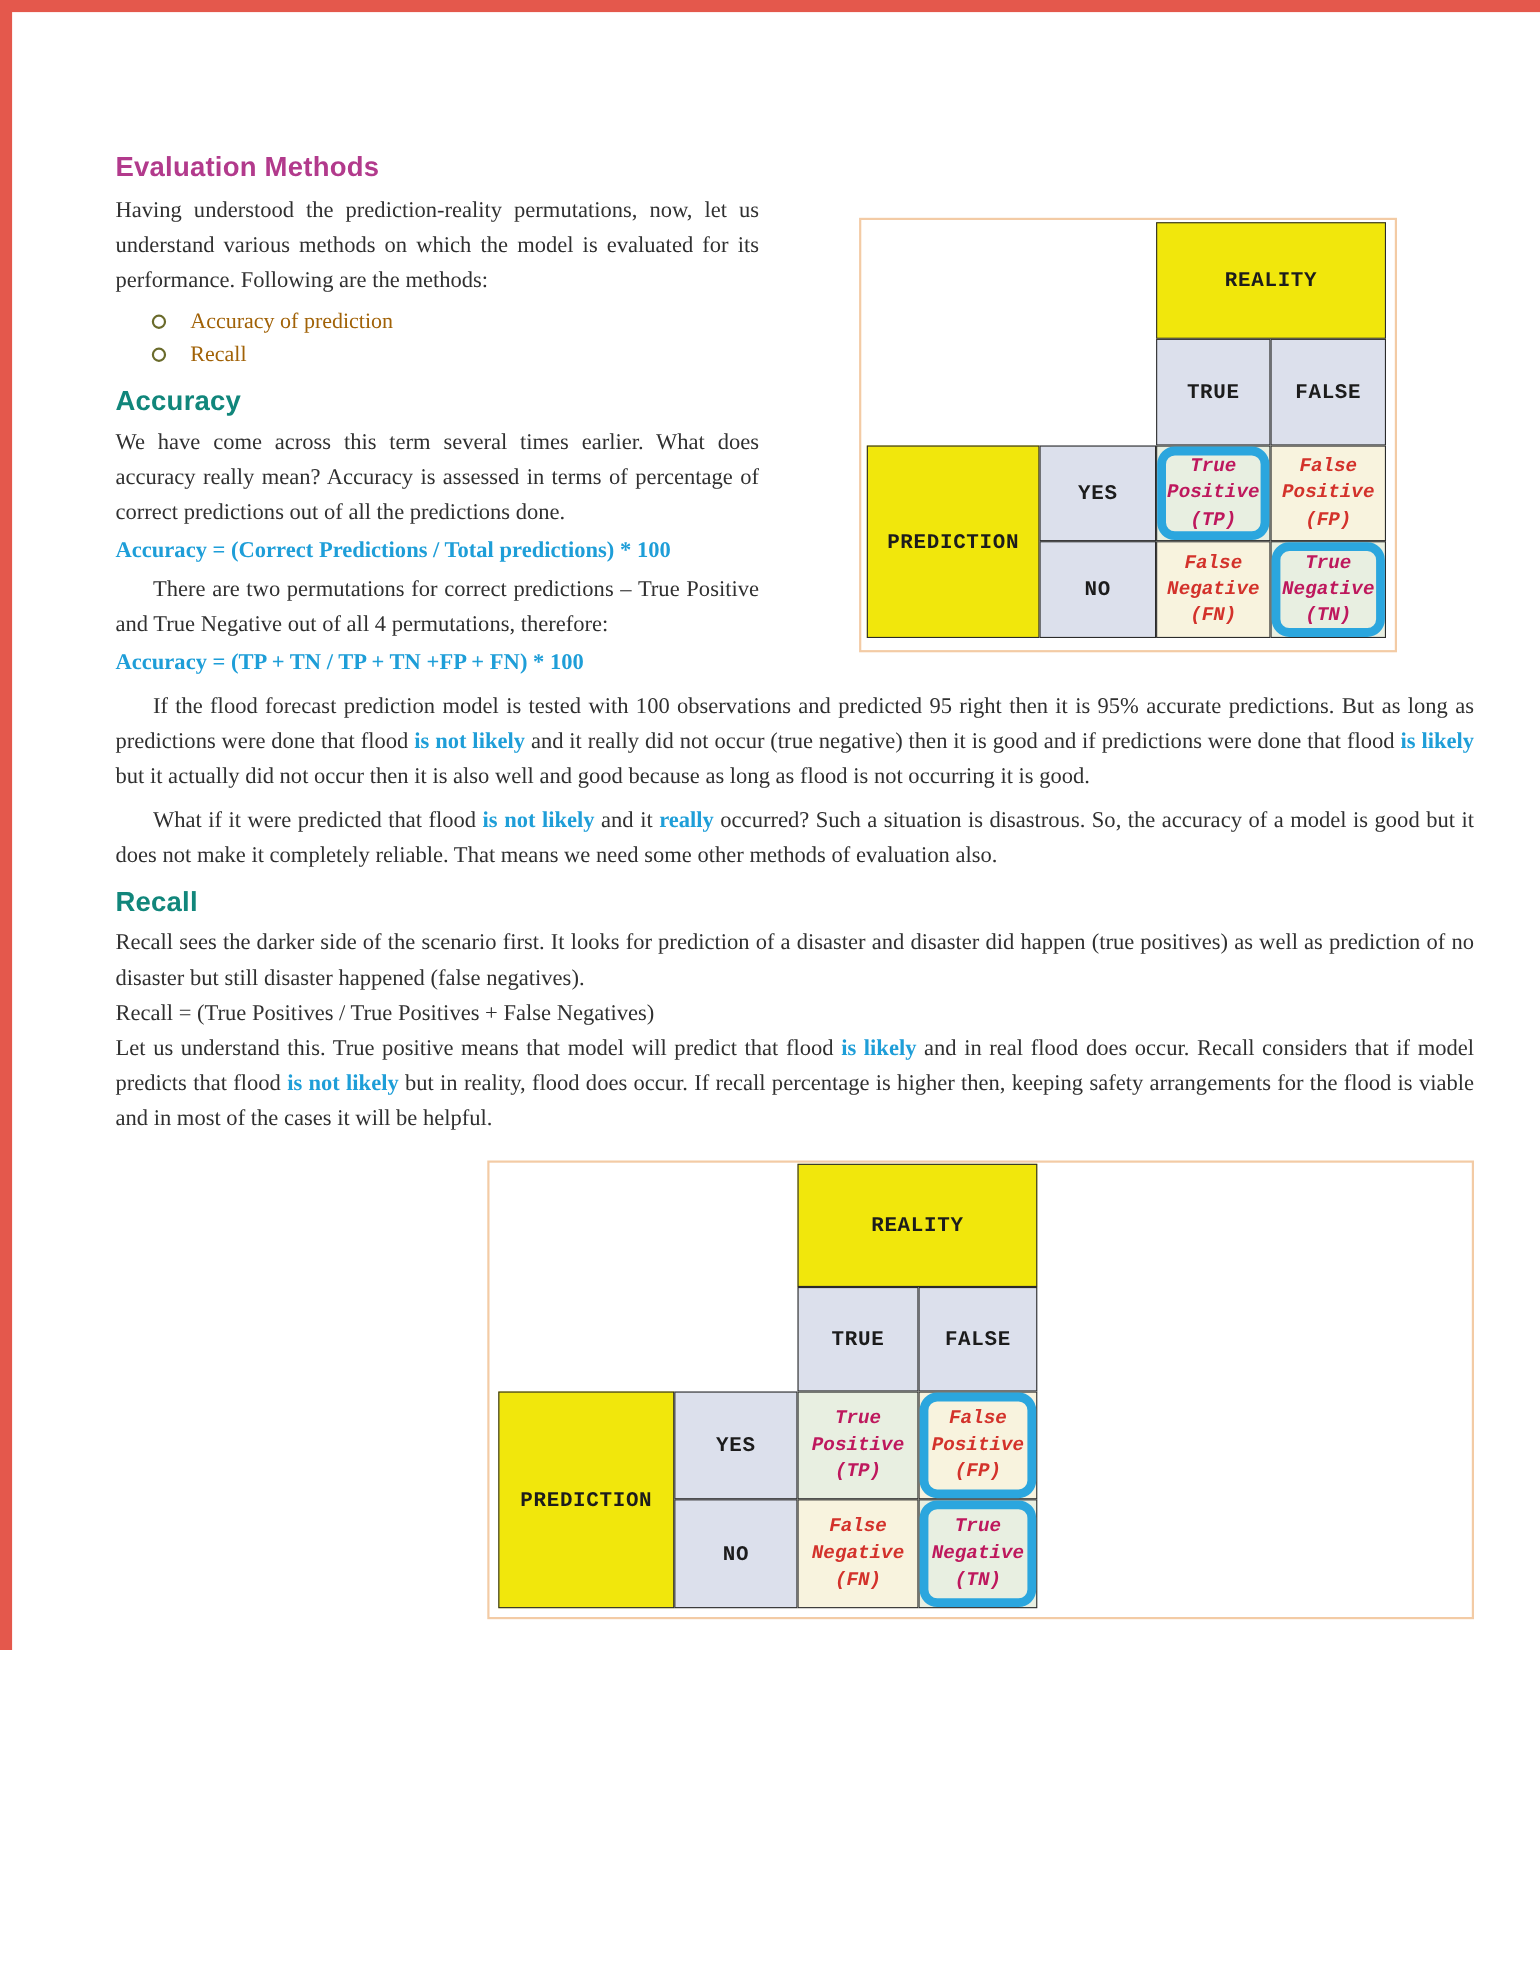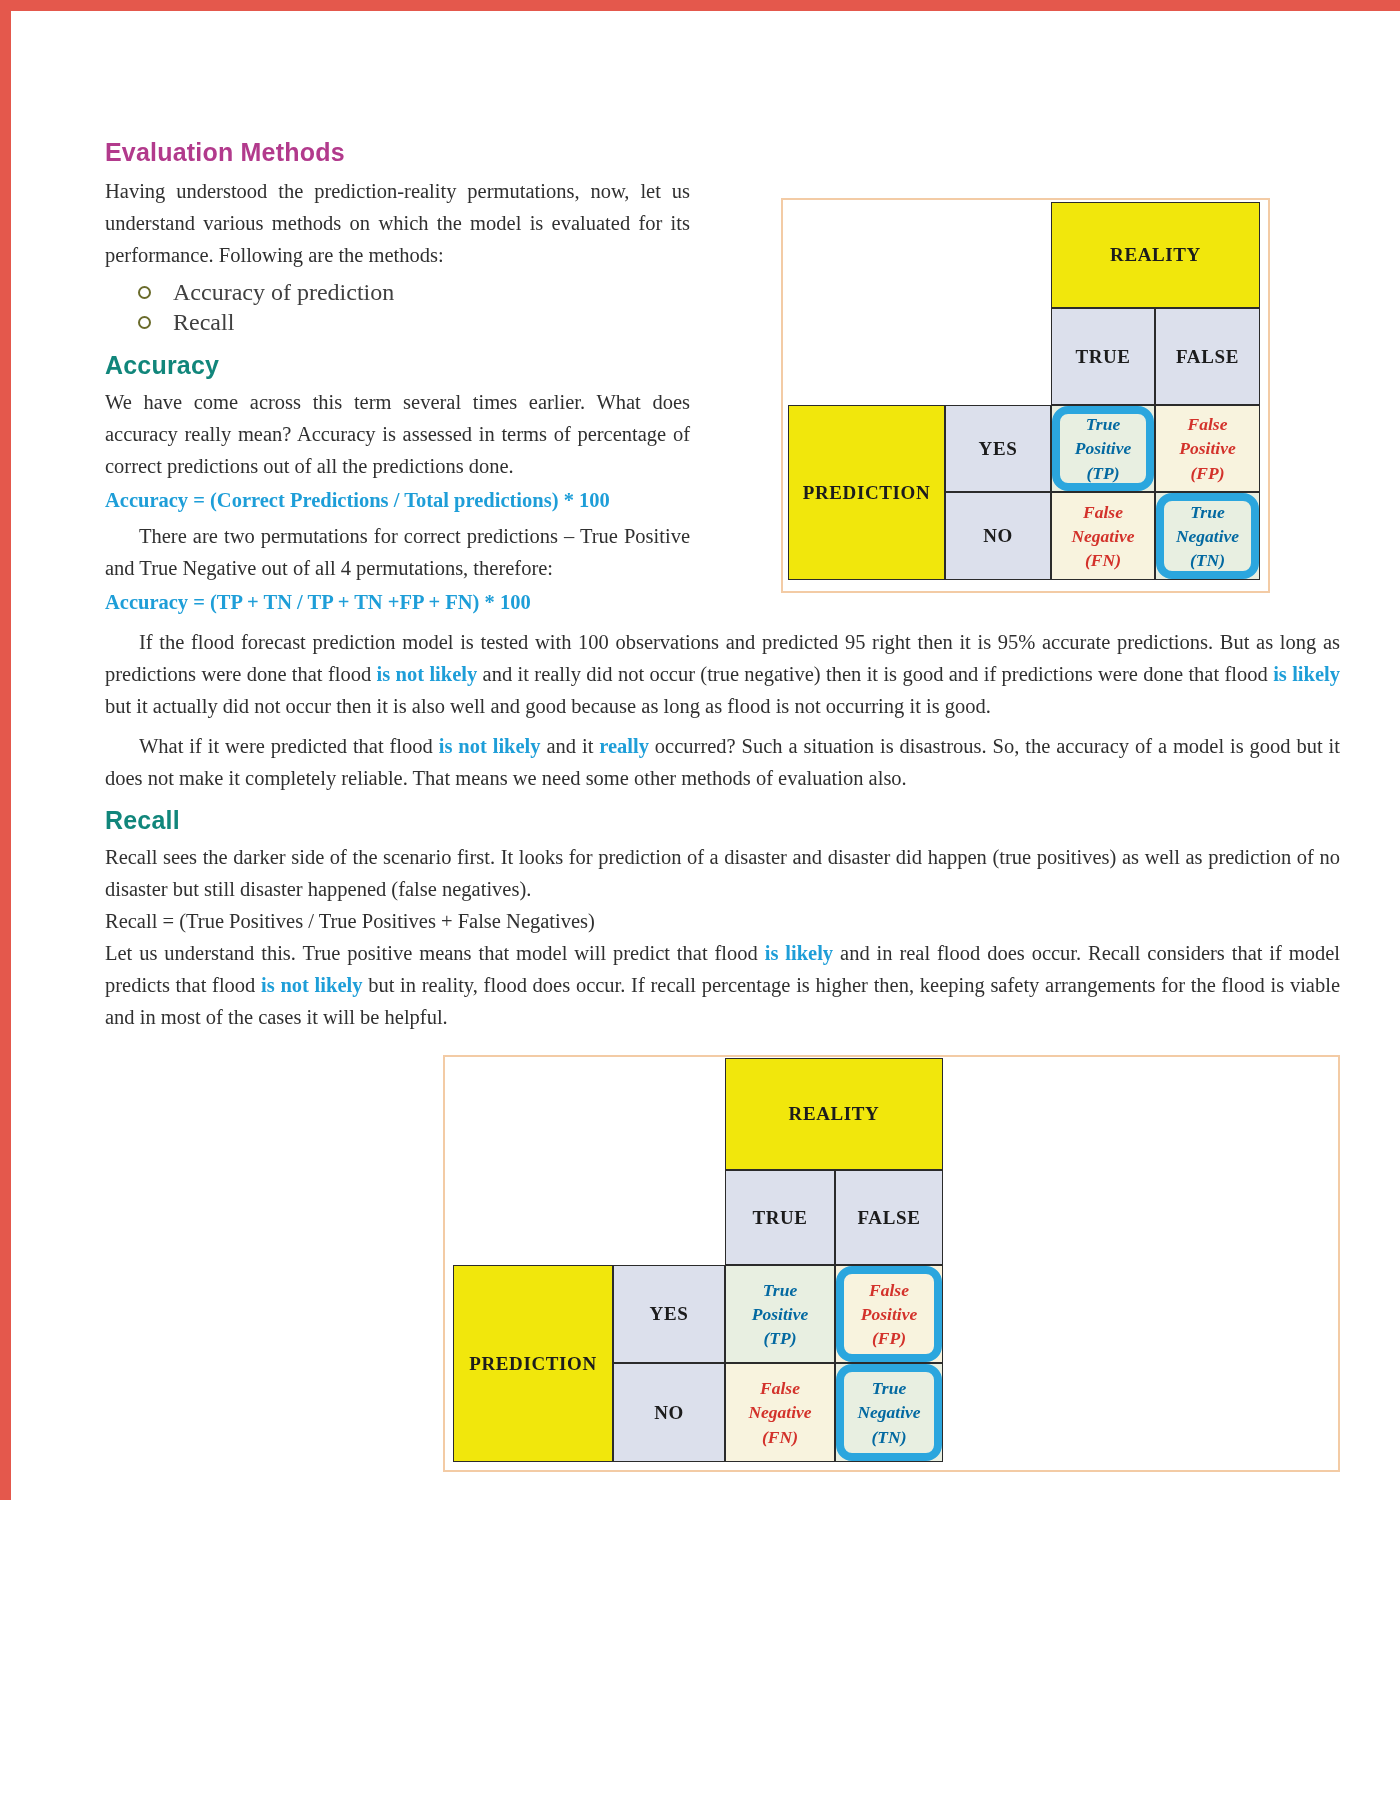--- a/index.html
+++ b/index.html
@@ -21,50 +21,50 @@
   p.body { font-size:20.5px; line-height:32px; text-align:justify; color:#303030; }
   p.noj  { text-align:left; }
   .indent { text-indent:34px; }
   .kw { color:#1e9ed8; font-weight:bold; }
   p.formula { font-size:20.5px; line-height:32px; font-weight:bold; color:#1e9ed8; text-align:justify; }
 
   .row1 { display:flex; align-items:flex-start; }
   .leftcol { width:585px; flex:0 0 585px; }
   .leftcol .intro { margin-top:8px; }
   .bullets { list-style:none; margin:6px 0 0 0; }
-  .bullets li { display:flex; align-items:center; font-size:24px; line-height:30px; color:#404040; }
+  .bullets li { display:flex; align-items:center; font-size:20px; line-height:30px; color:#a16207; }
   .b-icon { display:inline-block; width:13px; height:13px; border:2.5px solid #6a6b2b; border-radius:50%;
             margin:0 22px 0 33px; flex:0 0 13px; }
   .h-acc { margin-top:14px; }
   .p1 { margin-top:6px; }
   .f1 { margin-top:2px; }
   .p2 { margin-top:4px; }
   .f2 { margin-top:2px; }
 
   .wide { margin-top:8px; }
   .h-recall { margin-top:12px; }
   .rp { margin-top:6px; }
 
   
   .figframe { background:#ffffff; border:2px solid #f3cba5; }
   .fig1 { margin-left:91px; margin-top:60px; padding:2px 8px 11px 5px; }
   .fig2 { margin-left:338px; margin-top:22px; padding:1px 5px 8px 8px; }
   .matrix { display:grid; }
   .m1 { grid-template-columns:157px 106px 104px 105px; grid-template-rows:106px 97px 87px 88px; }
   .m2 { grid-template-columns:160px 112px 110px 108px; grid-template-rows:112px 95px 98px 99px; }
   .cell { border:1px solid #2b2b2b; display:flex; align-items:center; justify-content:center;
-          text-align:center; padding:18px; }
+          text-align:center; padding:18px;font-family:Liberation Mono, monospace; }
   .blank { grid-area:1/1/3/3; background:#ffffff; border:none; }
   .c-yellow { background:#f1e70c; }
   .c-lav    { background:#dce0ec; }
   .c-green  { background:#e8efe1; }
   .c-cream  { background:#f8f3de; }
   .headtxt { font-weight:bold; font-size:19px; letter-spacing:0.6px; color:#1c1c1c; }
   .valtxt  { font-style:italic; font-weight:bold; font-size:17.5px; line-height:1.38; }
-  .t-dark { color:#0369a1; }
+  .t-dark { color:#be185d; }
   .t-red  { color:#d3322b; }
   .pos-reality    { grid-area:1/3/2/5; }
   .pos-true       { grid-area:2/3/3/4; }
   .pos-false      { grid-area:2/4/3/5; }
   .pos-prediction { grid-area:3/1/5/2; }
   .pos-yes        { grid-area:3/2/4/3; }
   .pos-no         { grid-area:4/2/5/3; }
   .pos-tp         { grid-area:3/3/4/4; }
   .pos-fp         { grid-area:3/4/4/5; }
   .pos-fn         { grid-area:4/3/5/4; }

